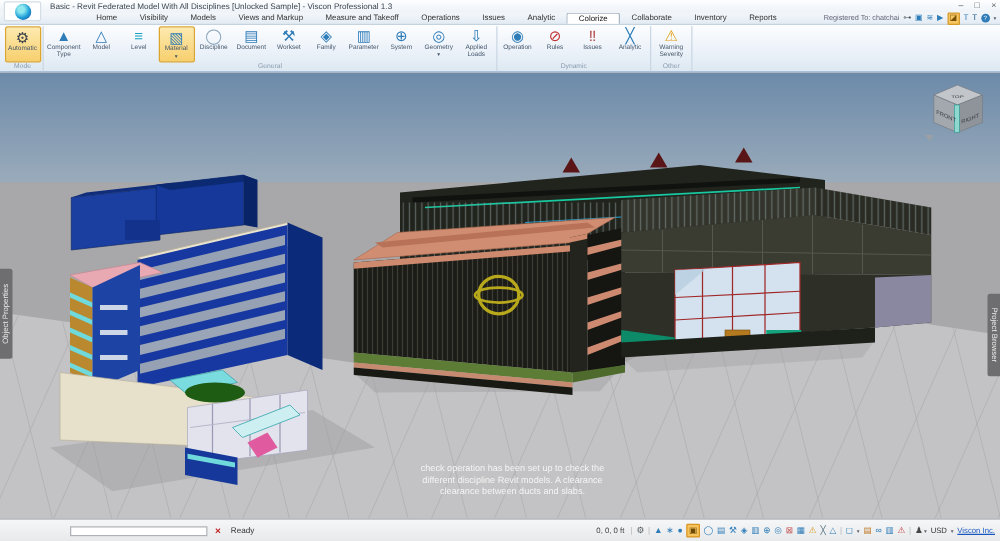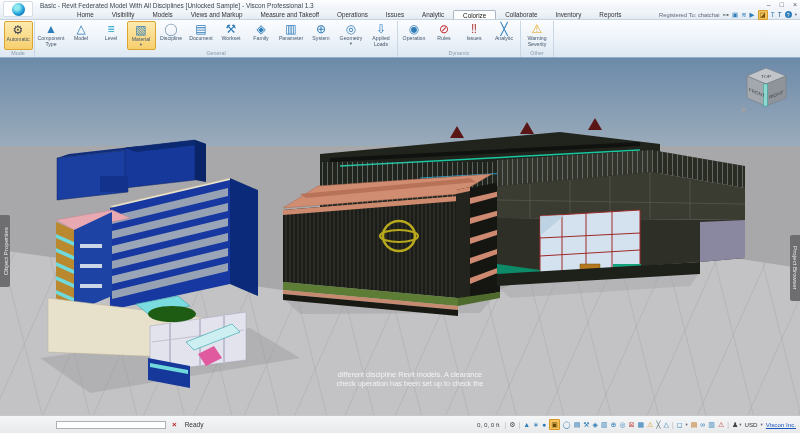--- a/index.html
+++ b/index.html
@@ -363,22 +363,23 @@
         <rect x="763.5" y="26" width="4" height="22" fill="#8fd8d0" stroke="#2a9890" stroke-width="0.5"></rect>
         <text x="0" y="0" transform="translate(766,20) scale(1,0.6)" font-size="5" fill="#3a3e42" text-anchor="middle">TOP</text>
         <text x="0" y="0" transform="translate(749,33) skewY(23)" font-size="4.6" fill="#3a3e42">FRONT</text>
         <text x="0" y="0" transform="translate(769,41) skewY(-20)" font-size="4.6" fill="#3a3e42">RIGHT</text>
         <polygon points="740,50 747,50 743.5,55" fill="#9aa0a6"></polygon>
       </g>
     </svg>
 
     
     <div class="caption">
+      <div>check operation has been set up to check the</div>
       <div>different discipline Revit models. A clearance</div>
-      <div>check operation has been set up to check the</div>
+      <div>clearance between ducts and slabs.</div>
     </div>
 
     
     <div class="side-tab left">Object Properties</div>
     <div class="side-tab right">Project Browser</div>
   </div>
 
   <div class="statusbar">
     <div class="progress"></div>
     <div class="status-x">×</div>

